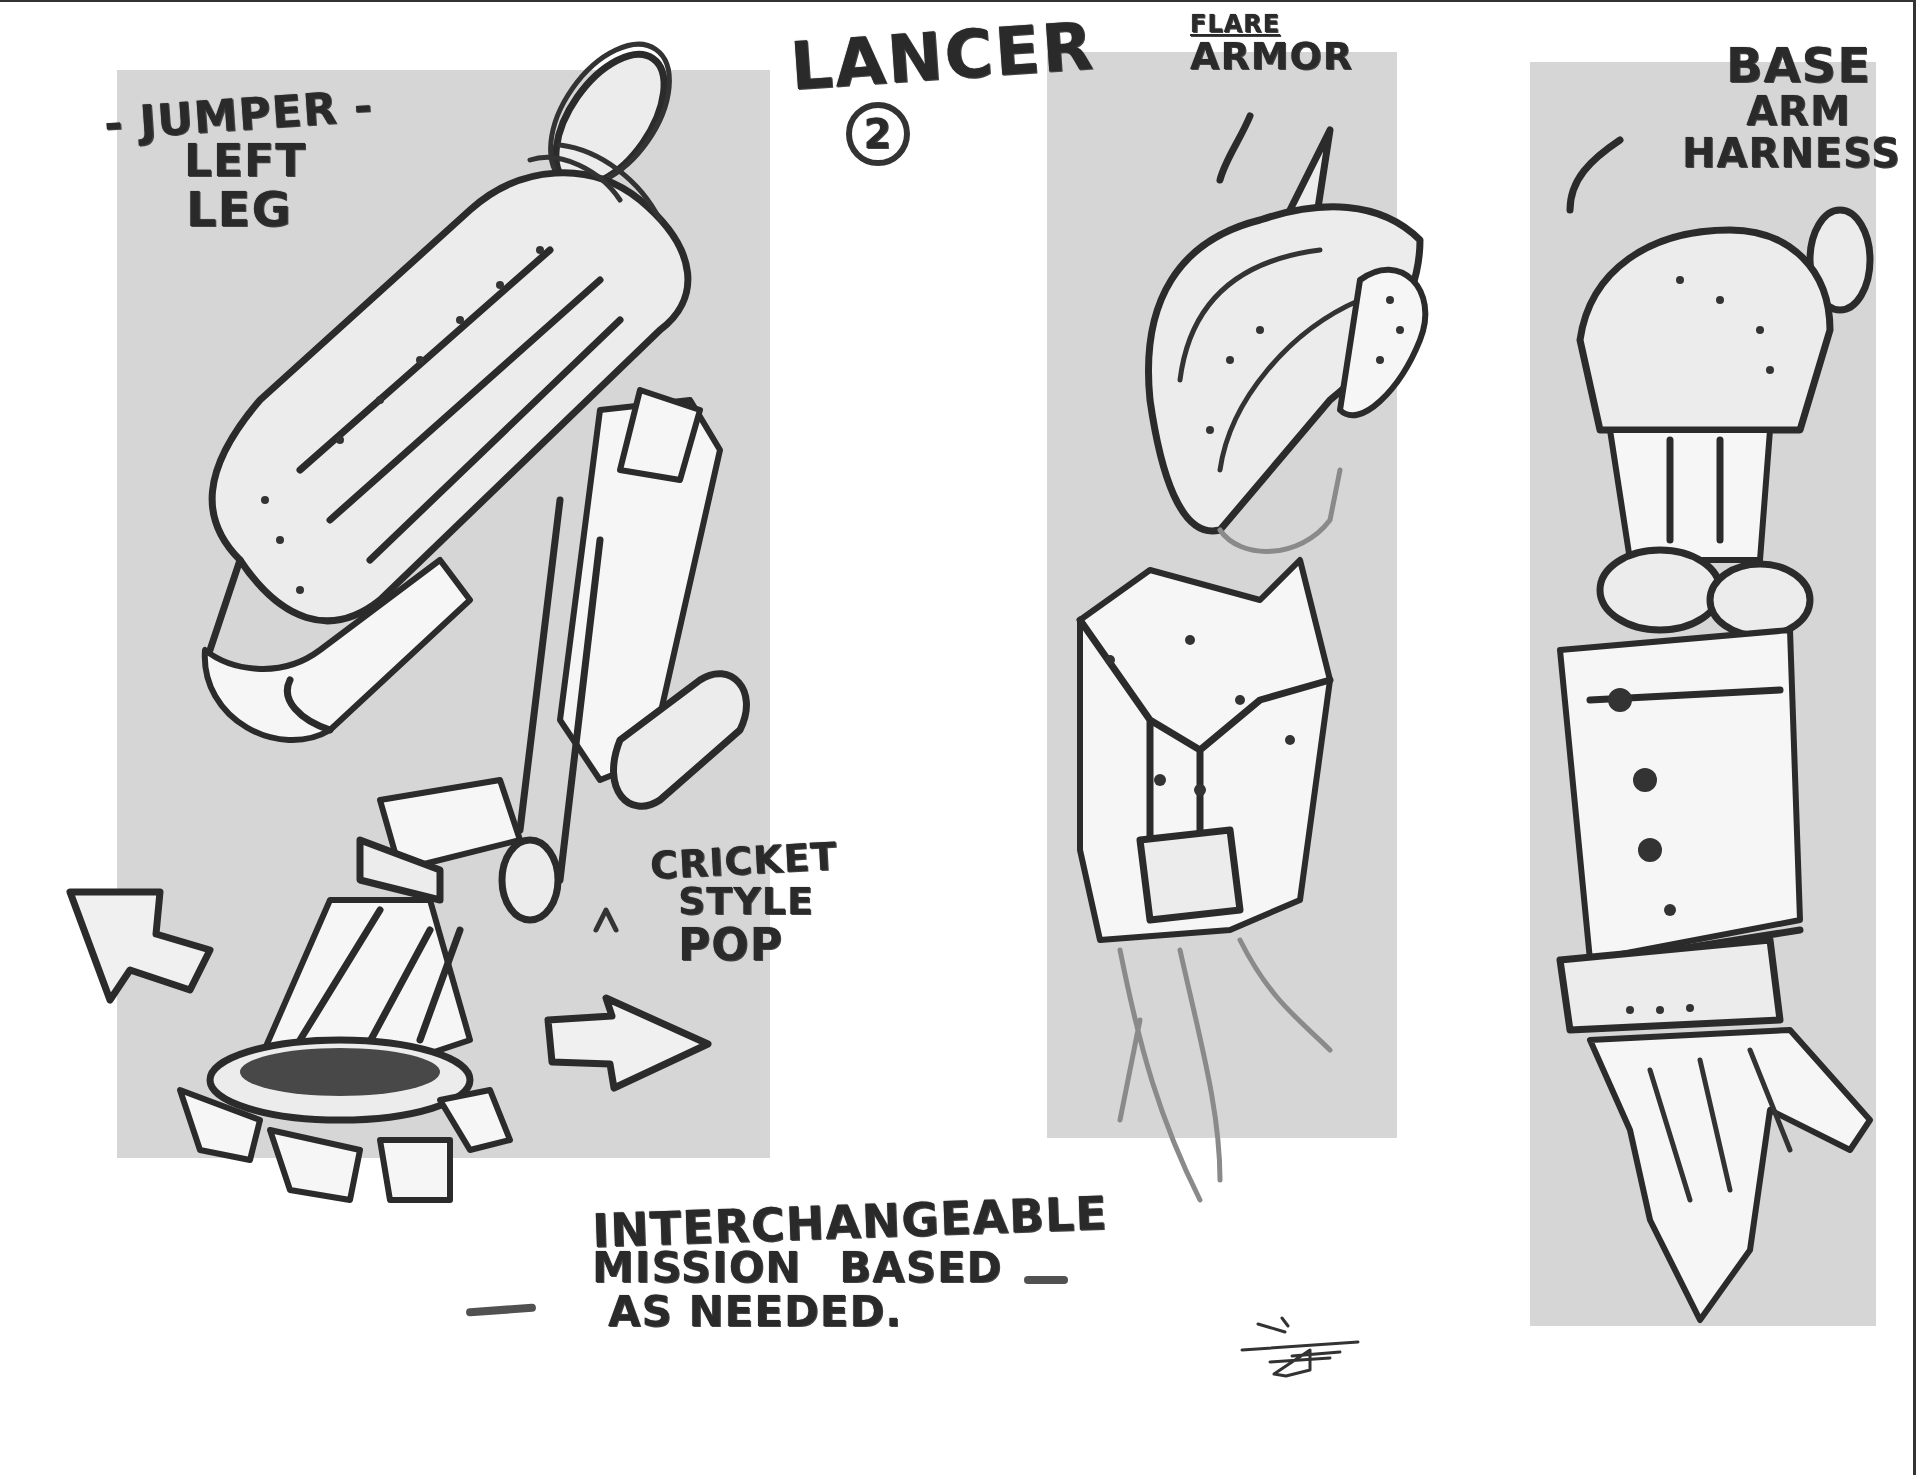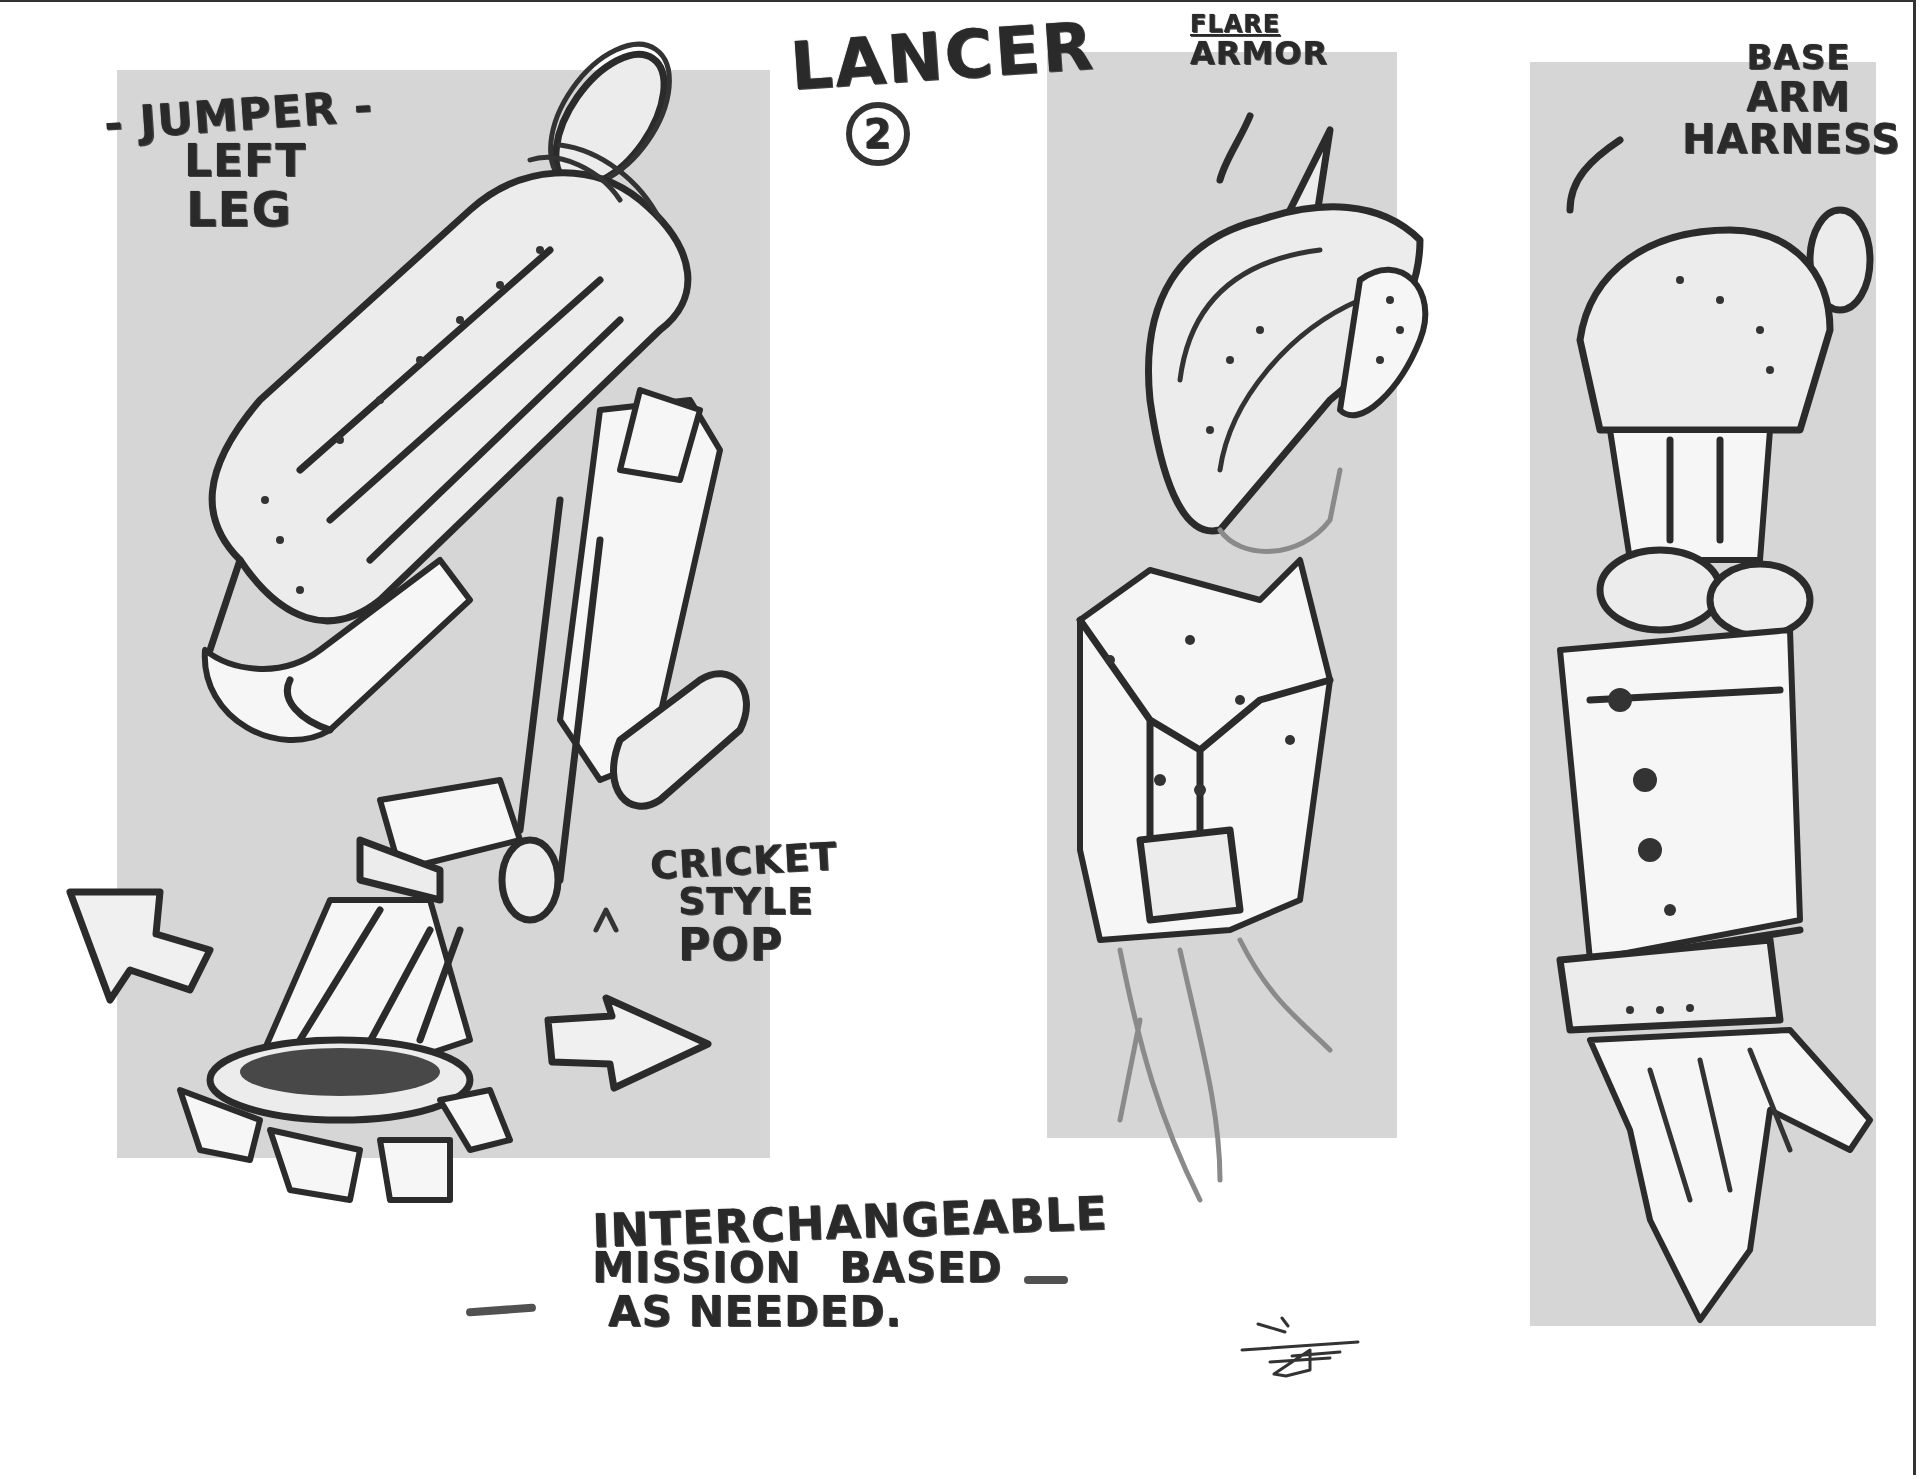--- a/index.html
+++ b/index.html
@@ -35,25 +35,25 @@
 </div>
 
 <div style="position:absolute;left:104px;top:92px;">
   <div class="lbl" style="position:static;font-size:44px;transform:rotate(-4deg);">- JUMPER -</div>
   <div class="lbl" style="position:static;font-size:44px;margin-left:80px;">LEFT</div>
   <div class="lbl" style="position:static;font-size:48px;margin-left:82px;">LEG</div>
 </div>
 
 <div style="position:absolute;left:1190px;top:12px;">
   <div class="lbl" style="position:static;font-size:24px;text-decoration:underline;">FLARE</div>
-  <div class="lbl" style="position:static;font-size:32px;">ARMOR</div>
+  <div class="lbl" style="position:static;font-size:38px;">ARMOR</div>
 </div>
 
 <div style="position:absolute;left:1682px;top:40px;text-align:center;">
-  <div class="lbl" style="position:static;font-size:34px;margin-left:14px;">BASE</div>
+  <div class="lbl" style="position:static;font-size:48px;margin-left:14px;">BASE</div>
   <div class="lbl" style="position:static;font-size:40px;margin-left:14px;">ARM</div>
   <div class="lbl" style="position:static;font-size:40px;">HARNESS</div>
 </div>
 
 <div style="position:absolute;left:650px;top:842px;">
   <div class="lbl" style="position:static;font-size:38px;transform:rotate(-3deg);">CRICKET</div>
   <div class="lbl" style="position:static;font-size:38px;margin-left:28px;">STYLE</div>
   <div class="lbl" style="position:static;font-size:44px;margin-left:28px;">POP</div>
 </div>
 

